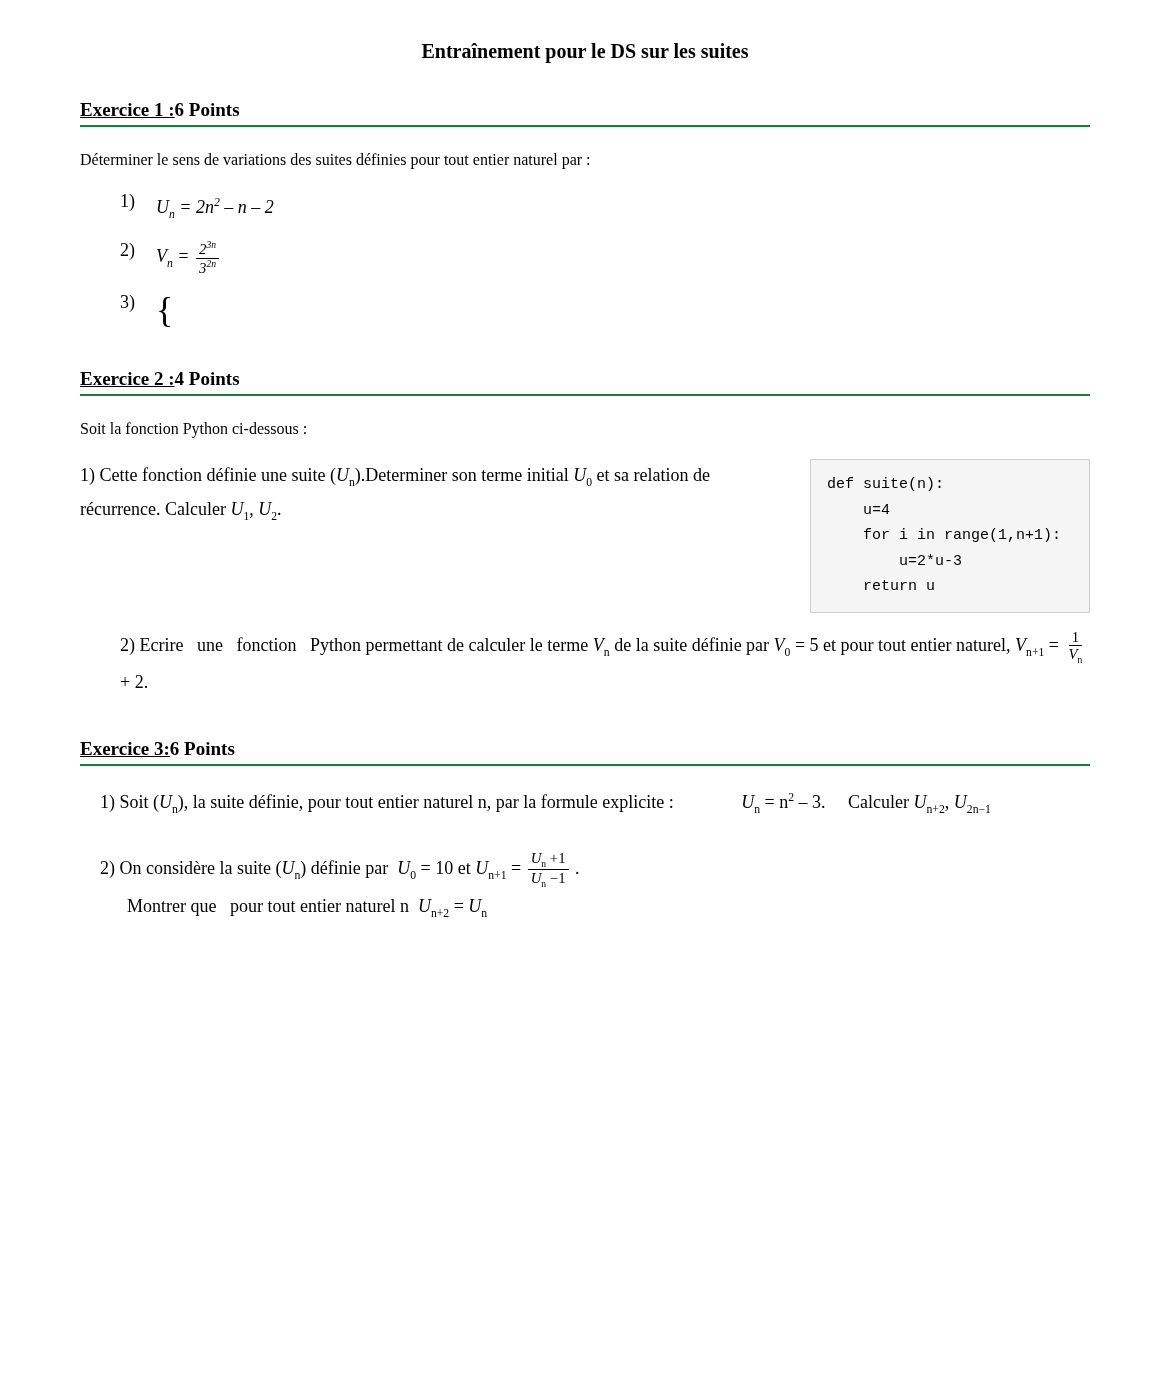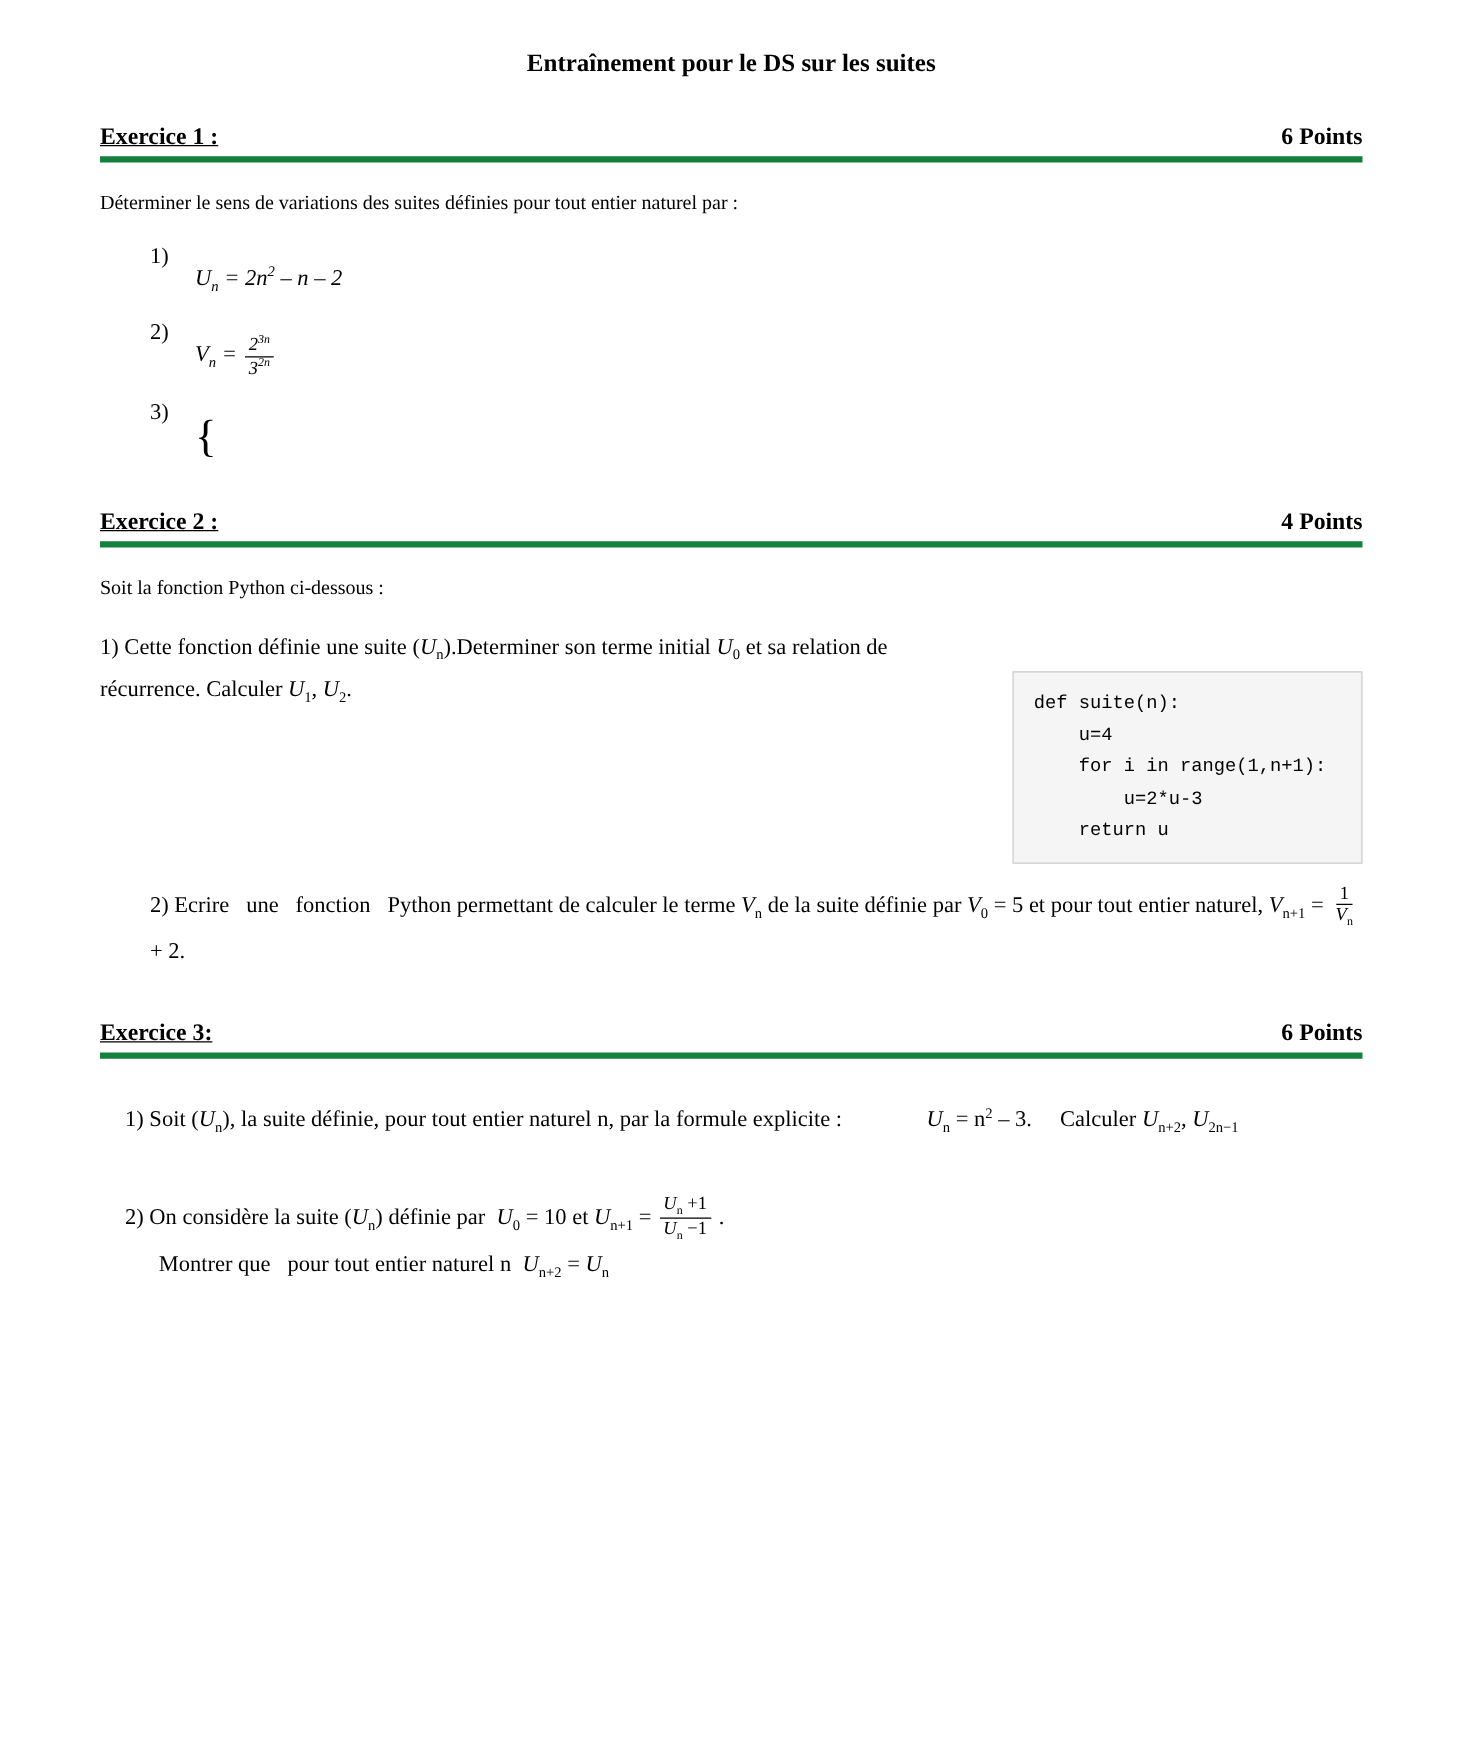--- a/index.html
+++ b/index.html
@@ -16,23 +16,22 @@
 
     .page-title {
       text-align: center;
       font-weight: bold;
       font-size: 20px;
       margin-bottom: 36px;
     }
 
     .exercise-header {
       display: flex;
-      justify-content: space-between;
       align-items: flex-end;
-      border-bottom: 5px solid #15803d;
+      border-bottom: 2px solid #15803d;
       padding-bottom: 4px;
       margin-bottom: 20px;
     }
 
     .exercise-title {
       font-weight: bold;
       font-size: 19px;
       text-decoration: underline;
     }
 
@@ -63,21 +62,20 @@
     }
 
     .item-number {
       min-width: 28px;
       font-size: 18px;
     }
 
     .item-content {
       font-size: 18px;
       line-height: 1.8;
-      margin-top: 12px;
     }
 
     .math-display {
       font-style: italic;
     }
 
     sup {
       font-size: 0.65em;
       vertical-align: super;
     }
@@ -90,21 +88,20 @@
     .code-block {
       background: #f5f5f5;
       border: 1px solid #ccc;
       font-family: "Courier New", Courier, monospace;
       font-size: 15px;
       padding: 12px 16px;
       line-height: 1.7;
       white-space: pre;
       display: inline-block;
       min-width: 280px;
-      margin-top: 36px;
     }
 
     .exercise2-item1-wrap {
       display: flex;
       gap: 30px;
       align-items: flex-start;
       margin-bottom: 16px;
     }
 
     .exercise2-item1-text {

